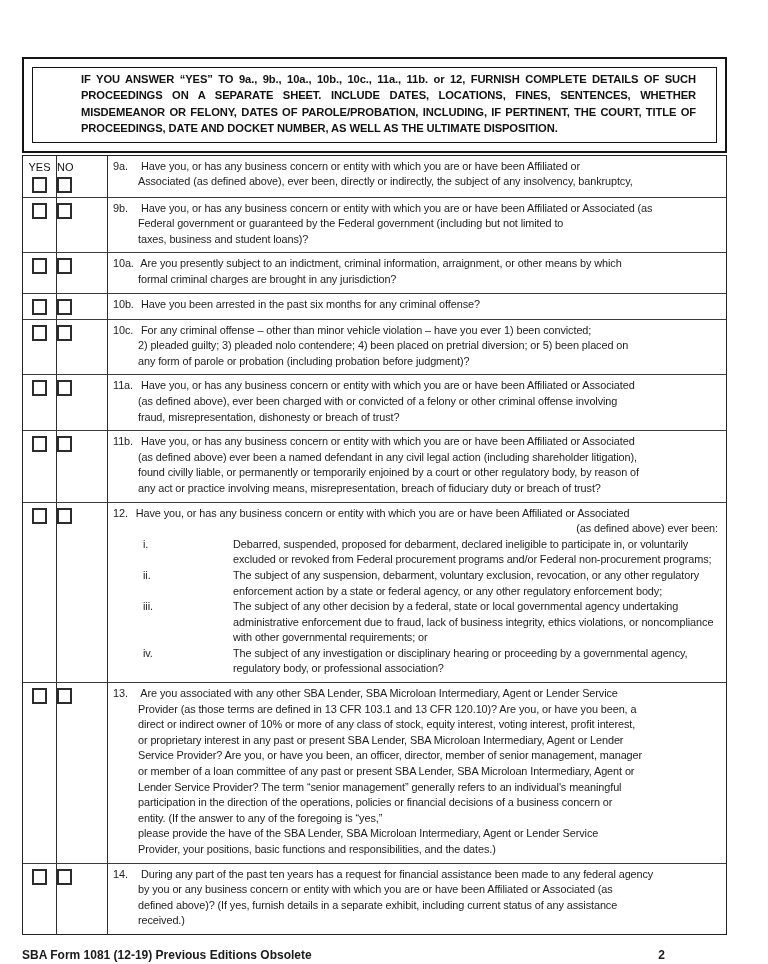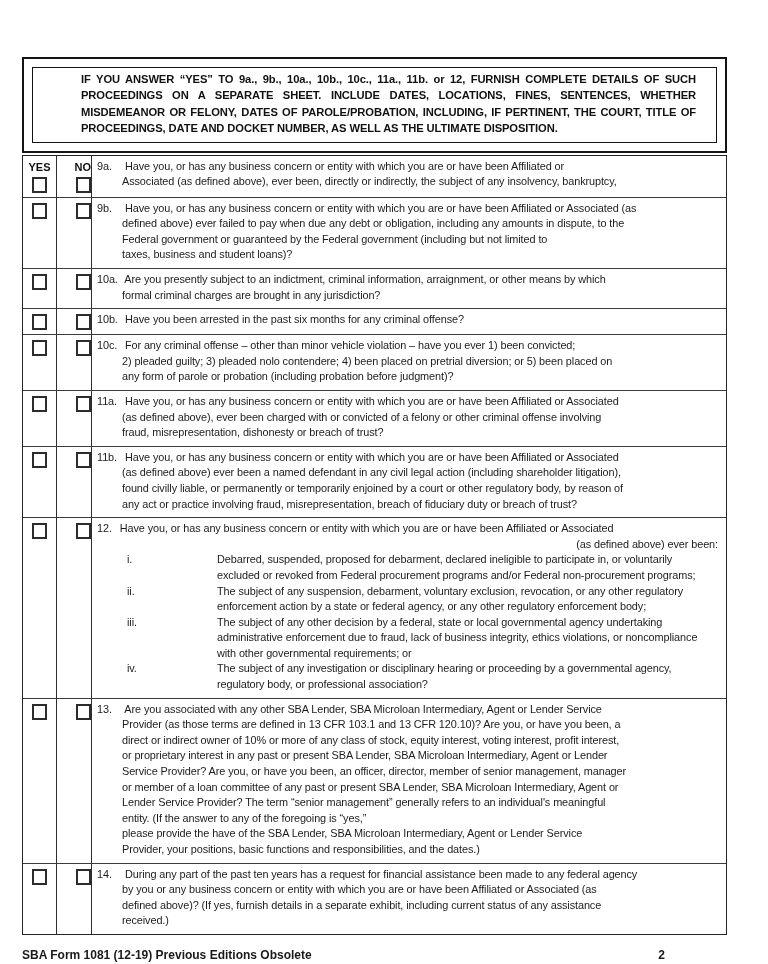--- a/index.html
+++ b/index.html
@@ -25,26 +25,26 @@
     text-align: justify;
     color: #111;
   }
 
   
   .qtable { margin-top: 2px; border: 1.5px solid #242424; background: #fff; }
   .trow { display: flex; align-items: stretch; }
   .trow + .trow { border-top: 1.2px solid #3c3c3c; }
   .cell { padding-top: 2px; }
   .cyes { width: 33px; text-align: center; flex: none; }
-  .cno  { width: 36px; text-align: right; flex: none;
+  .cno  { width: 52px; text-align: left; flex: none;
           border-left: 1.2px solid #2e2e2e; border-right: 1.2px solid #2e2e2e; }
   .cq   { flex: 1; padding: 3px 8px 5px 5px;
           font-size: 10.9px; line-height: 15.6px; letter-spacing: -0.1px; color: #1c1c1c; }
 
-  .collab { font-weight: bold; font-size: 11px; line-height: 14px; padding-top: 2px; color: #111; }
+  .collab { font-weight: normal; font-size: 11px; line-height: 14px; padding-top: 2px; color: #111; }
   .cb {
     display: inline-block; width: 15px; height: 16px;
     border: 2px solid #2c2c2c; background: #fff; margin-top: 3px;
     cursor: pointer;
   }
 
   .qline.first { padding-left: 25px; text-indent: -25px; }
   .qline.first.sm { padding-left: 5px; text-indent: -5px; }
   .qline.cont { padding-left: 25px; }
   .qline.cont.sm { padding-left: 5px; text-align: right; }
@@ -80,21 +80,20 @@
         <div class="cell cq">
           <div class="qline first"><span class="qnum">9a.</span> <span>Have you, or has any business concern or entity with which you are  or have been Affiliated or</span></div>
           <div class="qline cont">Associated (as defined above), ever been, directly or indirectly, the subject of any insolvency, bankruptcy,</div>
         </div>
       </div>
       <div class="trow">
         <div class="cell cyes"><span class="cb"></span></div>
         <div class="cell cno"><span class="cb"></span></div>
         <div class="cell cq">
           <div class="qline first"><span class="qnum">9b.</span> <span>Have you, or has any business concern or entity with which you are or have been Affiliated or Associated (as</span></div>
-          <div class="qline cont">defined above) ever failed to pay when due any debt or obligation, including any amounts in dispute, to the</div>
           <div class="qline cont">Federal government or guaranteed by the Federal government (including but not limited to</div>
           <div class="qline cont">taxes, business and student loans)?</div>
         </div>
       </div>
       <div class="trow">
         <div class="cell cyes"><span class="cb"></span></div>
         <div class="cell cno"><span class="cb"></span></div>
         <div class="cell cq">
           <div class="qline first"><span class="qnum">10a.</span> <span>Are you presently subject to an indictment, criminal information, arraignment, or other means by which</span></div>
           <div class="qline cont">formal criminal charges are brought in any jurisdiction?</div>
@@ -125,21 +124,21 @@
           <div class="qline cont">fraud, misrepresentation, dishonesty or breach of trust?</div>
         </div>
       </div>
       <div class="trow">
         <div class="cell cyes"><span class="cb"></span></div>
         <div class="cell cno"><span class="cb"></span></div>
         <div class="cell cq">
           <div class="qline first"><span class="qnum">11b.</span> <span>Have you, or has any business concern or entity with which you are or have been Affiliated or Associated</span></div>
           <div class="qline cont">(as defined above) ever been a named defendant in any civil legal action (including shareholder litigation),</div>
           <div class="qline cont">found civilly liable, or permanently or temporarily enjoined by a court or other regulatory body, by reason of</div>
-          <div class="qline cont">any act or practice involving fraud, misrepresentation, breach of fiduciary duty or breach of trust?</div>
+          <div class="qline cont">any act or practice involving means, misrepresentation, breach of fiduciary duty or breach of trust?</div>
         </div>
       </div>
       <div class="trow">
         <div class="cell cyes"><span class="cb"></span></div>
         <div class="cell cno"><span class="cb"></span></div>
         <div class="cell cq">
           <div class="qline first sm"><span class="qnum plain">12.</span> <span>Have you, or has any business concern or entity with which you are or have been Affiliated or Associated</span></div>
           <div class="qline cont sm">(as defined above) ever been:</div>
           <div class="sub">
             <span class="marker">i.</span>
@@ -176,20 +175,21 @@
         <div class="cell cyes"><span class="cb"></span></div>
         <div class="cell cno"><span class="cb"></span></div>
         <div class="cell cq">
           <div class="qline first"><span class="qnum">13.</span> <span>Are you associated with any other SBA Lender, SBA Microloan Intermediary, Agent or Lender Service</span></div>
           <div class="qline cont">Provider (as those terms are defined in 13 CFR 103.1 and 13 CFR 120.10)? Are you, or have you been, a</div>
           <div class="qline cont">direct or indirect owner of 10% or more of any class of stock, equity interest, voting interest, profit interest,</div>
           <div class="qline cont">or proprietary interest in any past or present SBA Lender, SBA Microloan Intermediary, Agent or Lender</div>
           <div class="qline cont">Service Provider? Are you, or have you been, an officer, director, member of senior management, manager</div>
           <div class="qline cont">or member of a loan committee of any past or present SBA Lender, SBA Microloan Intermediary, Agent or</div>
           <div class="qline cont">Lender Service Provider? The term “senior management” generally refers to an individual's meaningful</div>
+          <div class="qline cont">participation in the direction of the operations, policies or financial decisions of a business concern or</div>
           <div class="qline cont">entity. (If the answer to any of the foregoing is “yes,”</div>
           <div class="qline cont">please provide the have of the SBA Lender, SBA Microloan Intermediary, Agent or Lender Service</div>
           <div class="qline cont">Provider, your positions, basic functions and responsibilities, and the dates.)</div>
         </div>
       </div>
       <div class="trow">
         <div class="cell cyes"><span class="cb"></span></div>
         <div class="cell cno"><span class="cb"></span></div>
         <div class="cell cq">
           <div class="qline first"><span class="qnum">14.</span> <span>During any part of the past ten years has a request for financial assistance been made to any federal agency</span></div>

